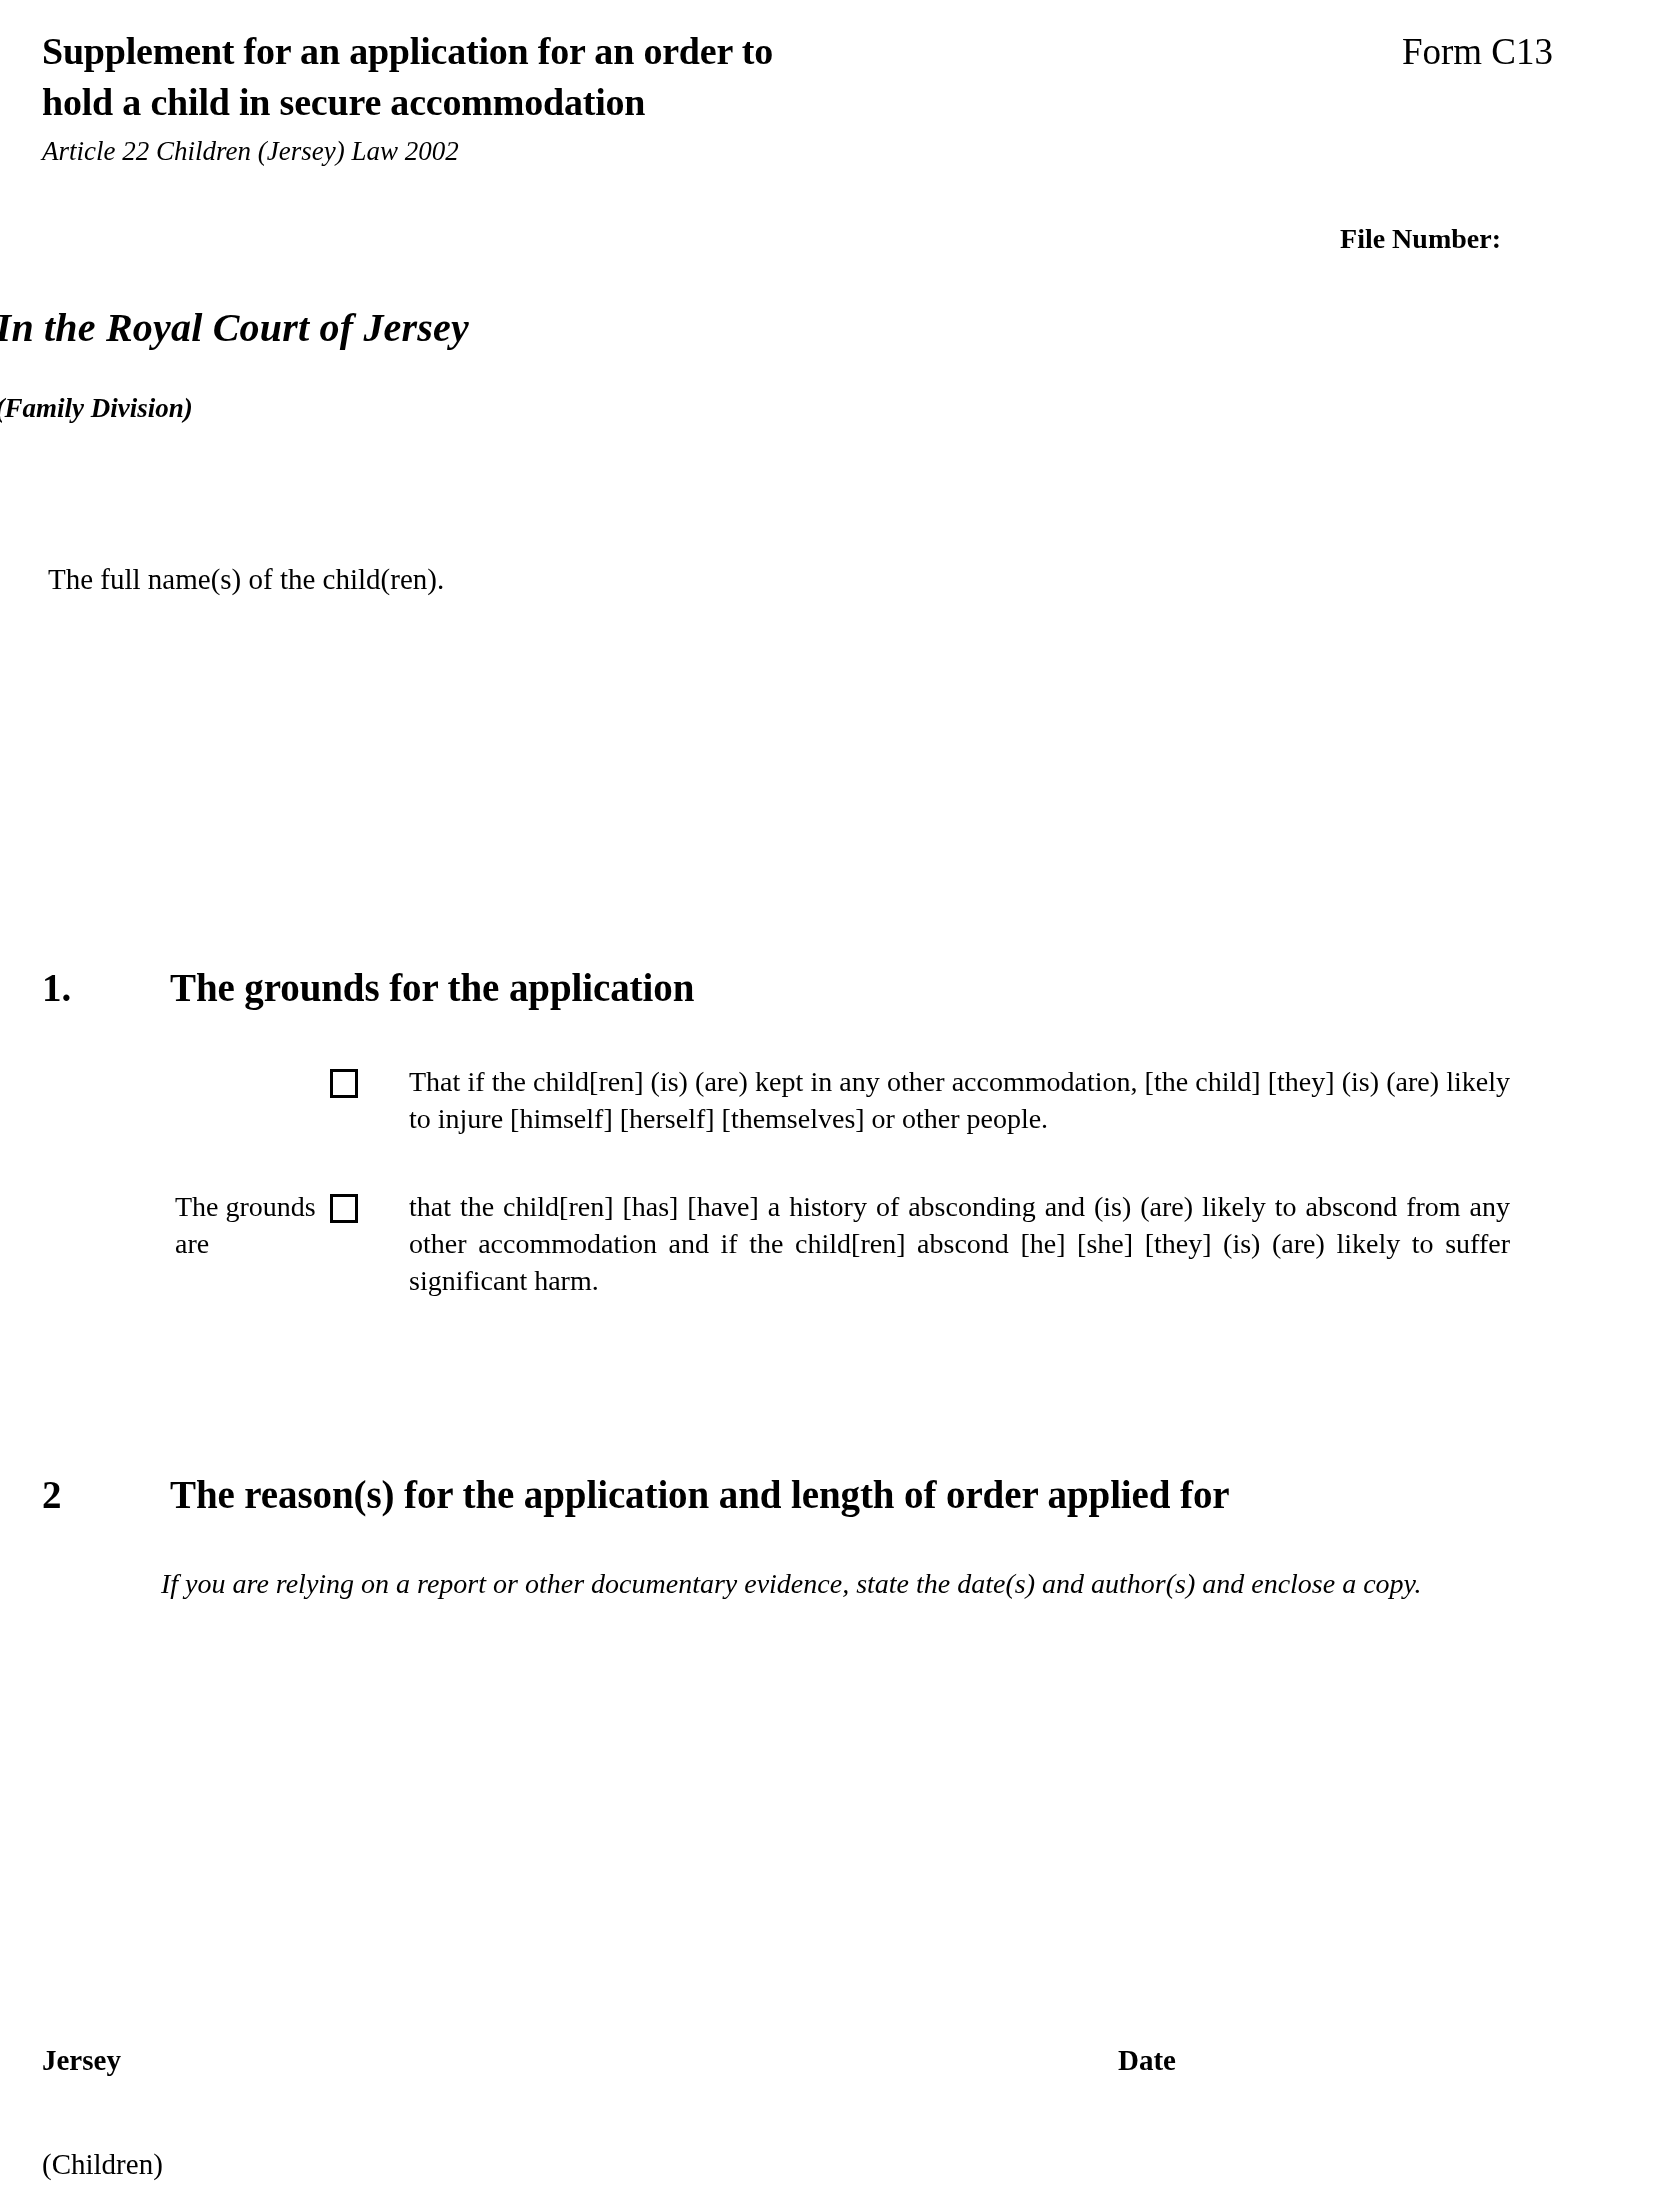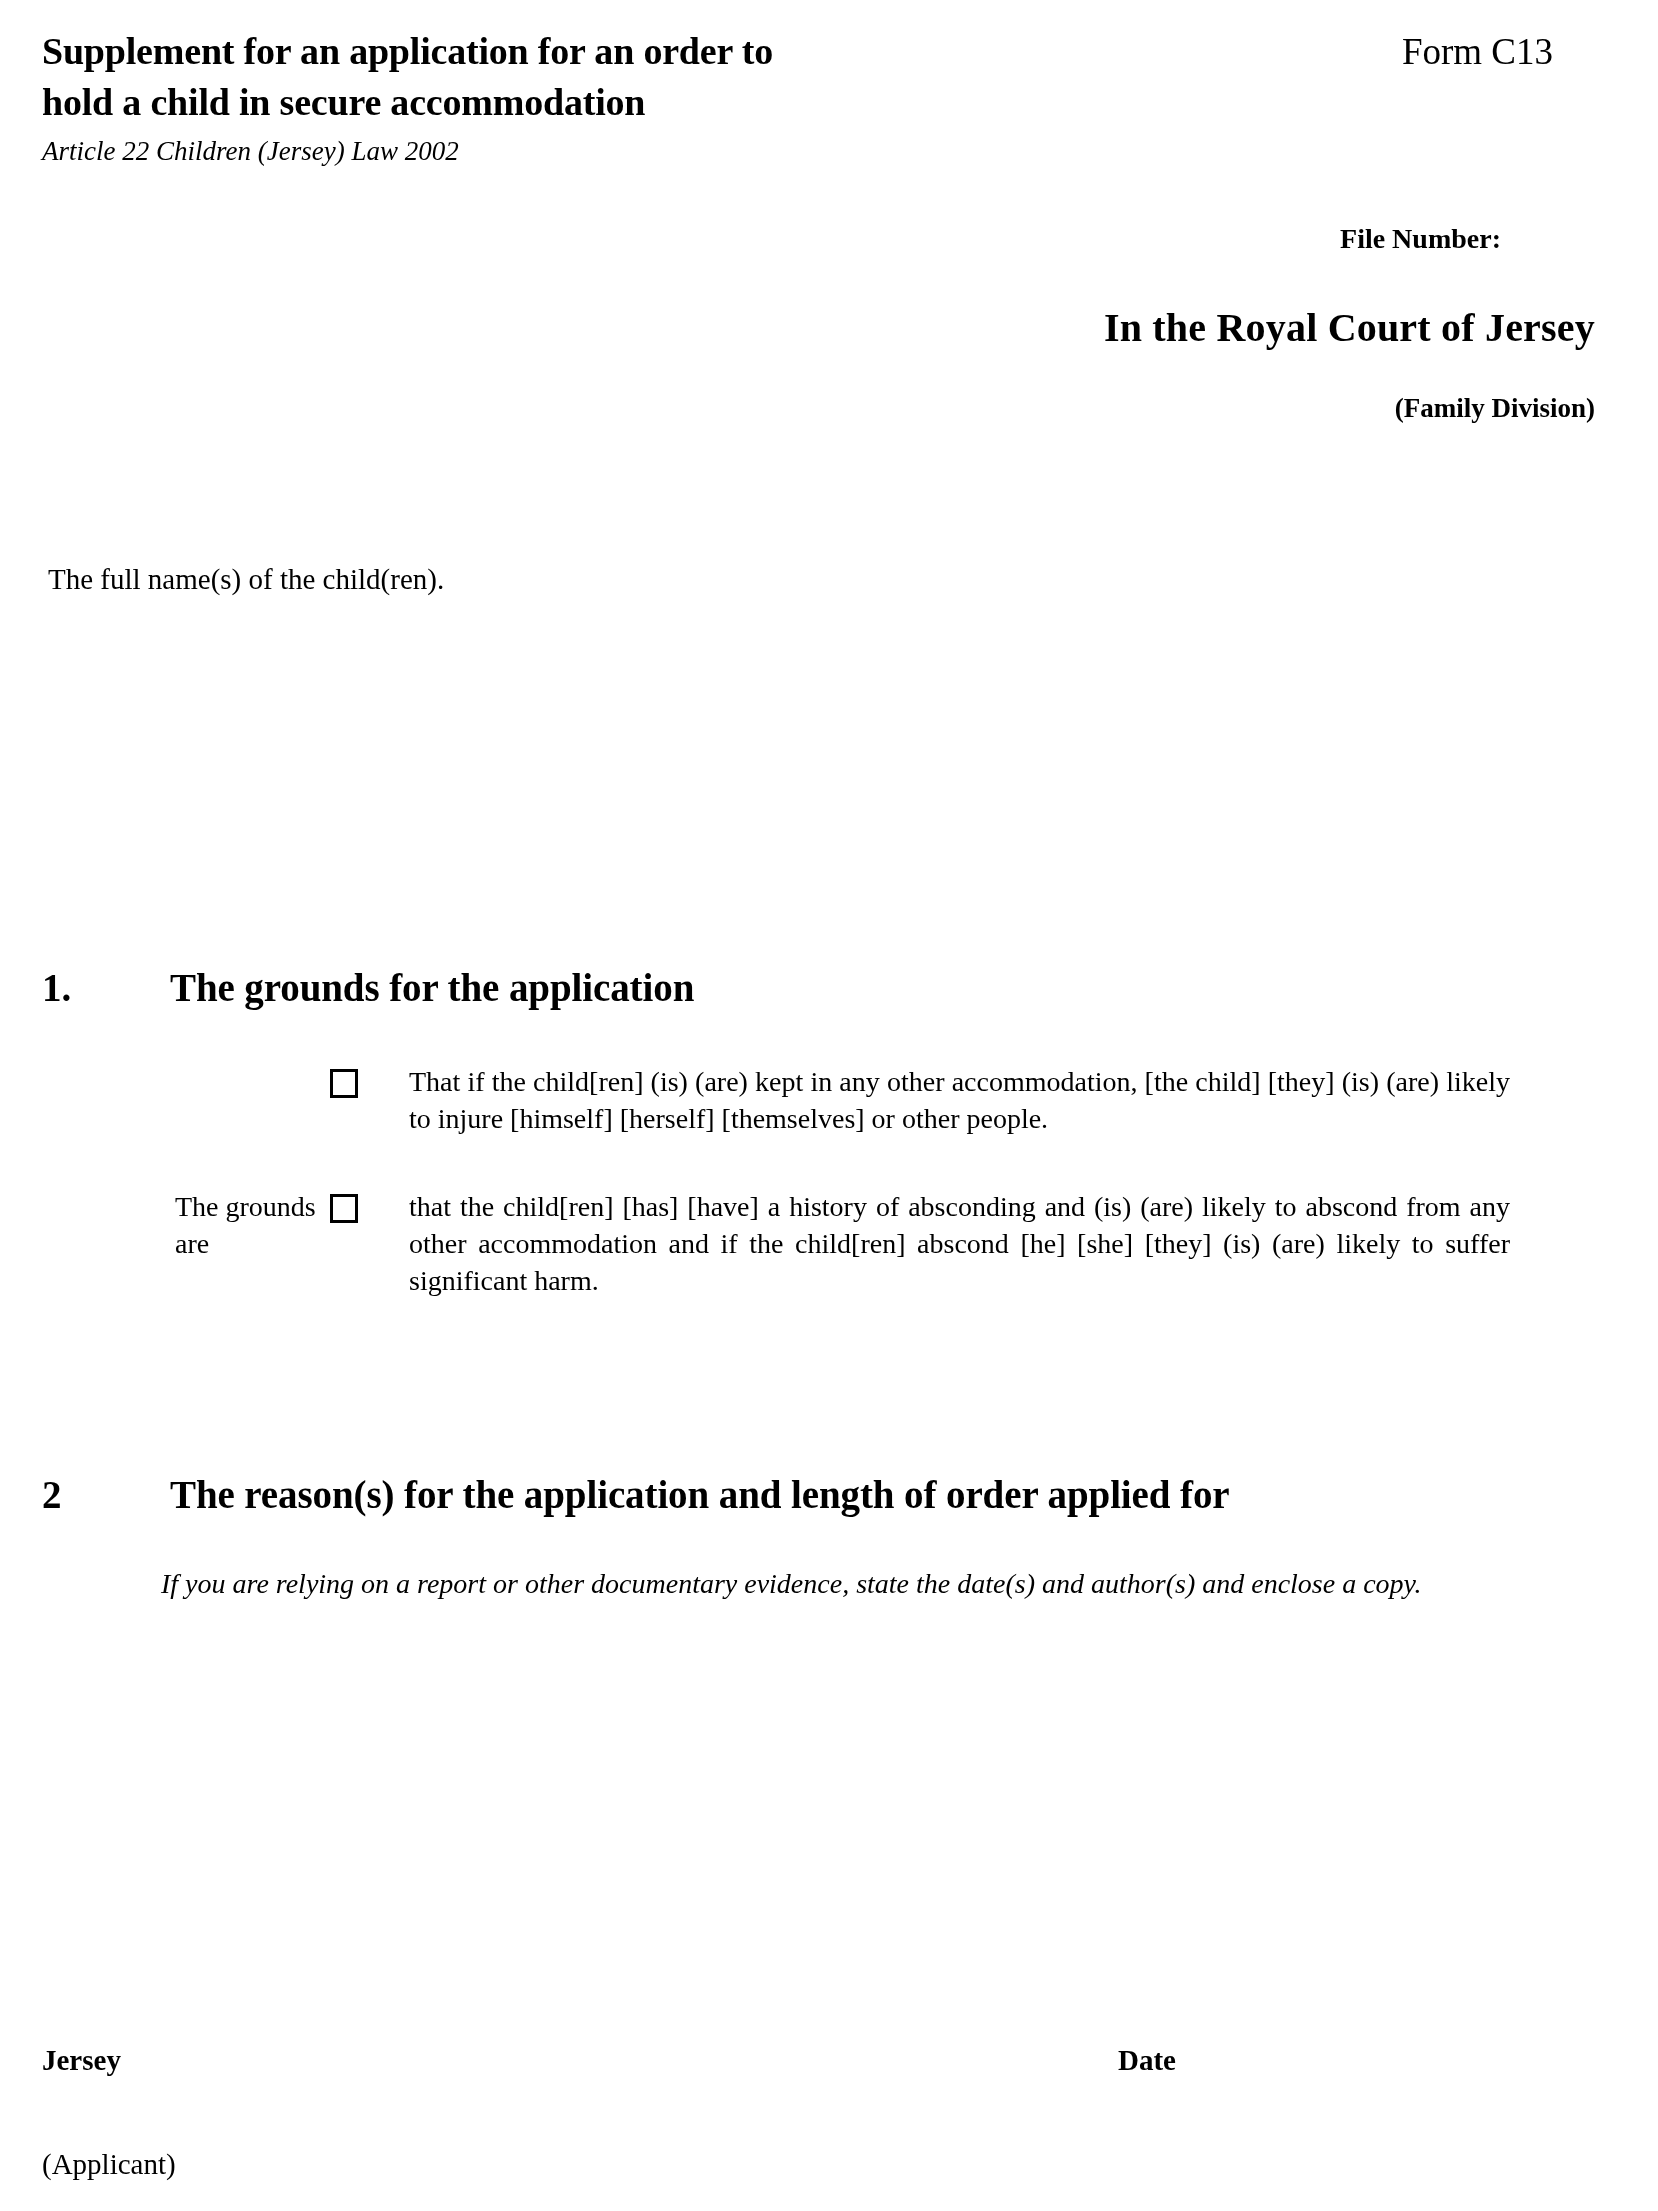--- a/index.html
+++ b/index.html
@@ -60,21 +60,22 @@
     font-weight: bold;
     font-size: 28px;
   }
 
   
   .court-block {
     position: absolute;
     left: 0;
     right: 0;
     top: 304px;
-    text-align: right;
+    text-align: left;
+    font-style: italic;
   }
   .court-name {
     font-weight: bold;
     font-size: 40px;
     letter-spacing: 0.2px;
     margin-left: -4.4px;
   }
   .court-division {
     font-weight: bold;
     font-size: 27px;
@@ -259,17 +260,17 @@
       <div class="sec-title">The reason(s) for the application and length of order applied for</div>
     </div>
     <div class="sec2-note">If you are relying on a report or other documentary evidence, state the date(s) and author(s) and enclose a copy.</div>
   </div>
 
   <div class="footer">
     <div class="sign-row">
       <div class="signed-label">Jersey</div>
       <div class="date-label">Date</div>
     </div>
-    <div class="applicant-label">(Applicant)</div>
+    <div class="applicant-label">(Children)</div>
   </div>
 
 </div>
 
 
 </body></html>

